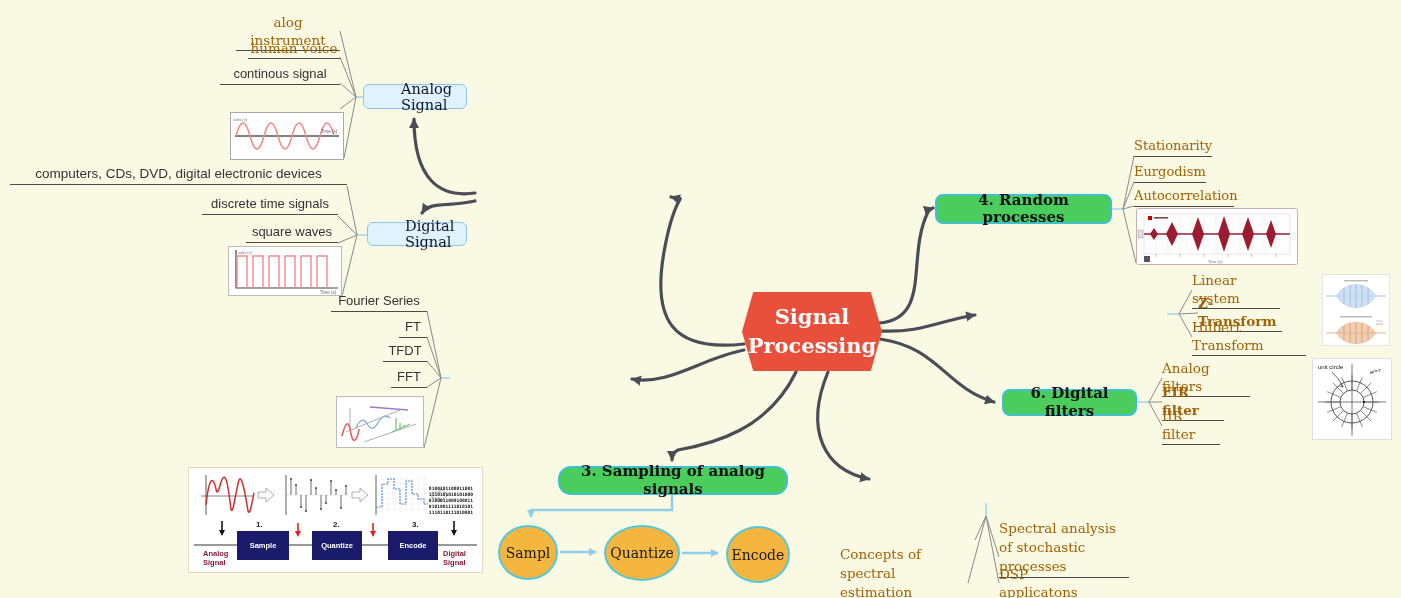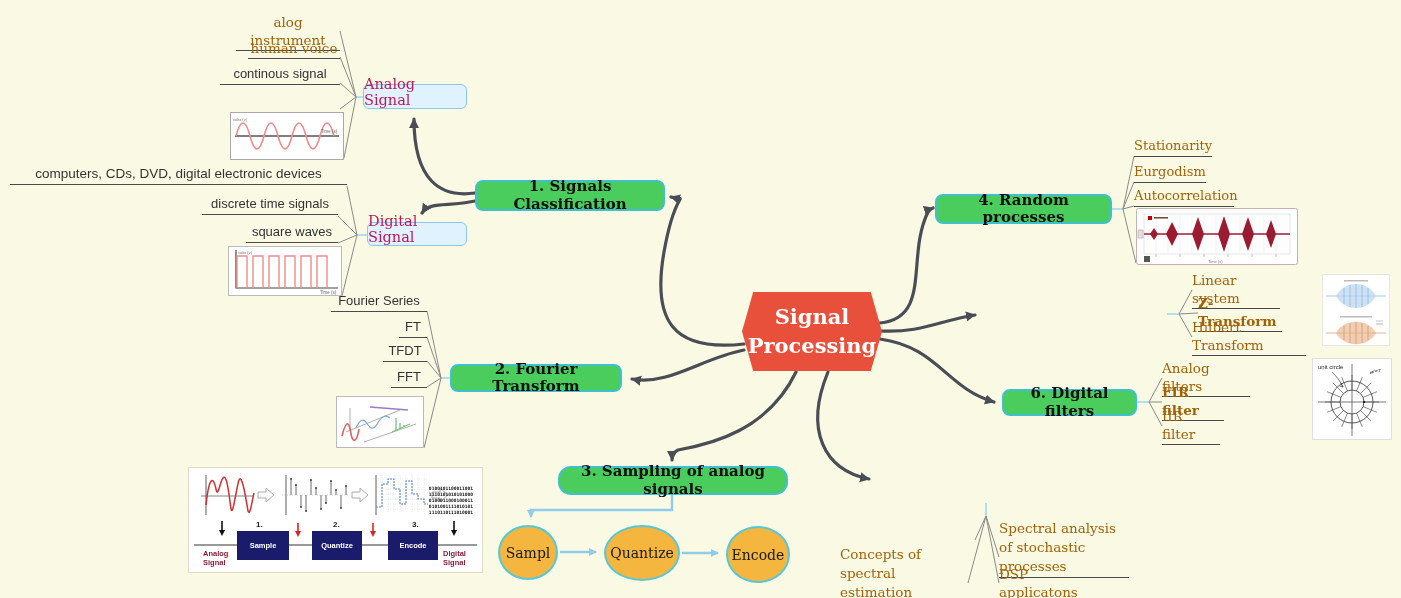--- a/index.html
+++ b/index.html
@@ -12,22 +12,22 @@
   .serif{font-family:"DejaVu Serif",serif;font-size:13px;}
   .sans{font-family:"Liberation Sans",sans-serif;font-size:13px;color:#333;}
   .left{text-align:left;}
   .semibold{font-weight:600;}
   
   .gnode{position:absolute;background:#4ACD5C;border:2px solid #3FC0CD;border-radius:8px;
          display:flex;align-items:center;justify-content:center;font-weight:bold;color:#101010;
          font-size:15px;box-sizing:border-box;text-align:center;line-height:1.15;}
   
   .bnode{position:absolute;background:#DFF2FD;border:1.5px solid #8CC8EE;border-radius:6px;
-         display:flex;align-items:flex-end;justify-content:center;font-size:14.5px;color:#be185d;
-         box-sizing:border-box;}
+         display:flex;align-items:center;justify-content:center;font-size:14.5px;color:#0f172a;
+         box-sizing:border-box;padding-left:37px;}
   
   #center-node{position:absolute;left:742px;top:292px;width:140px;height:79px;background:#E8503C;
          clip-path:polygon(0% 50%,8% 0%,92% 0%,100% 50%,92% 100%,8% 100%);
          display:flex;flex-direction:column;align-items:center;justify-content:center;
          color:#fff;font-weight:bold;font-size:21px;line-height:1.35;}
   
   .enode{position:absolute;background:#F4B63F;border:2px solid #55C8D8;border-radius:50%;
          display:flex;align-items:center;justify-content:center;font-size:14px;color:#1a1a1a;
          box-sizing:border-box;}
   .imgbox{position:absolute;}
@@ -104,26 +104,20 @@
       <path d="M 986,516 L 999,557"></path>
         <path d="M 986,516 L 999,583"></path>
     </g>
   </svg>
 
   <div id="center-node">
     <span>Signal</span>
     <span>Processing</span>
   </div>
 
-  <div class="gnode" style="left:475px;top:180px;width:190px;height:31px;">
-      <span>1. Signals Classification</span>
-    </div>
-  <div class="gnode" style="left:450px;top:364px;width:172px;height:28px;">
-      <span>2. Fourier Transform</span>
-    </div>
   <div class="gnode" style="left:558px;top:466px;width:230px;height:29px;border-radius:13px;">
       <span>3. Sampling of analog signals</span>
     </div>
   <div class="gnode" style="left:935px;top:194px;width:177px;height:30px;">
       <span>4. Random processes</span>
     </div>
   <div class="gnode" style="left:1002px;top:389px;width:135px;height:27px;">
       <span>6. Digital filters</span>
     </div>
 

